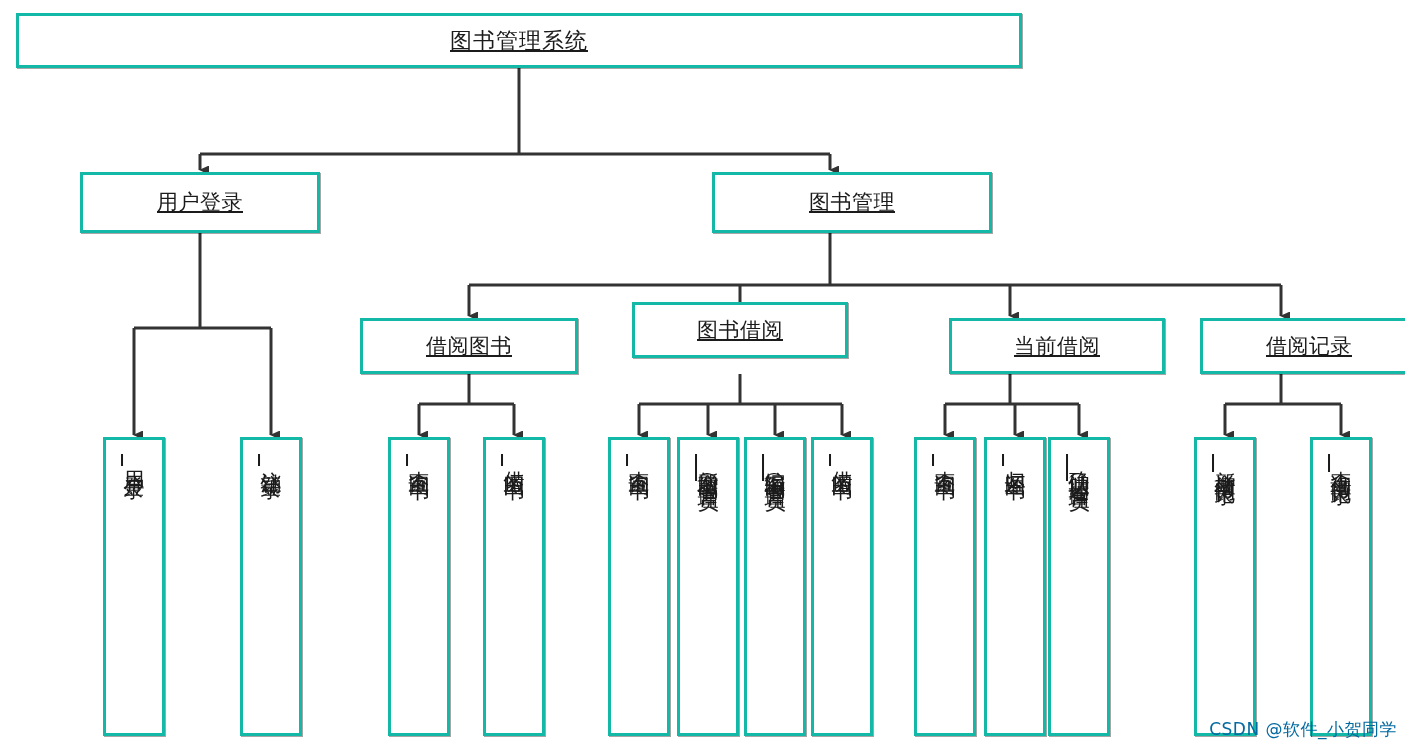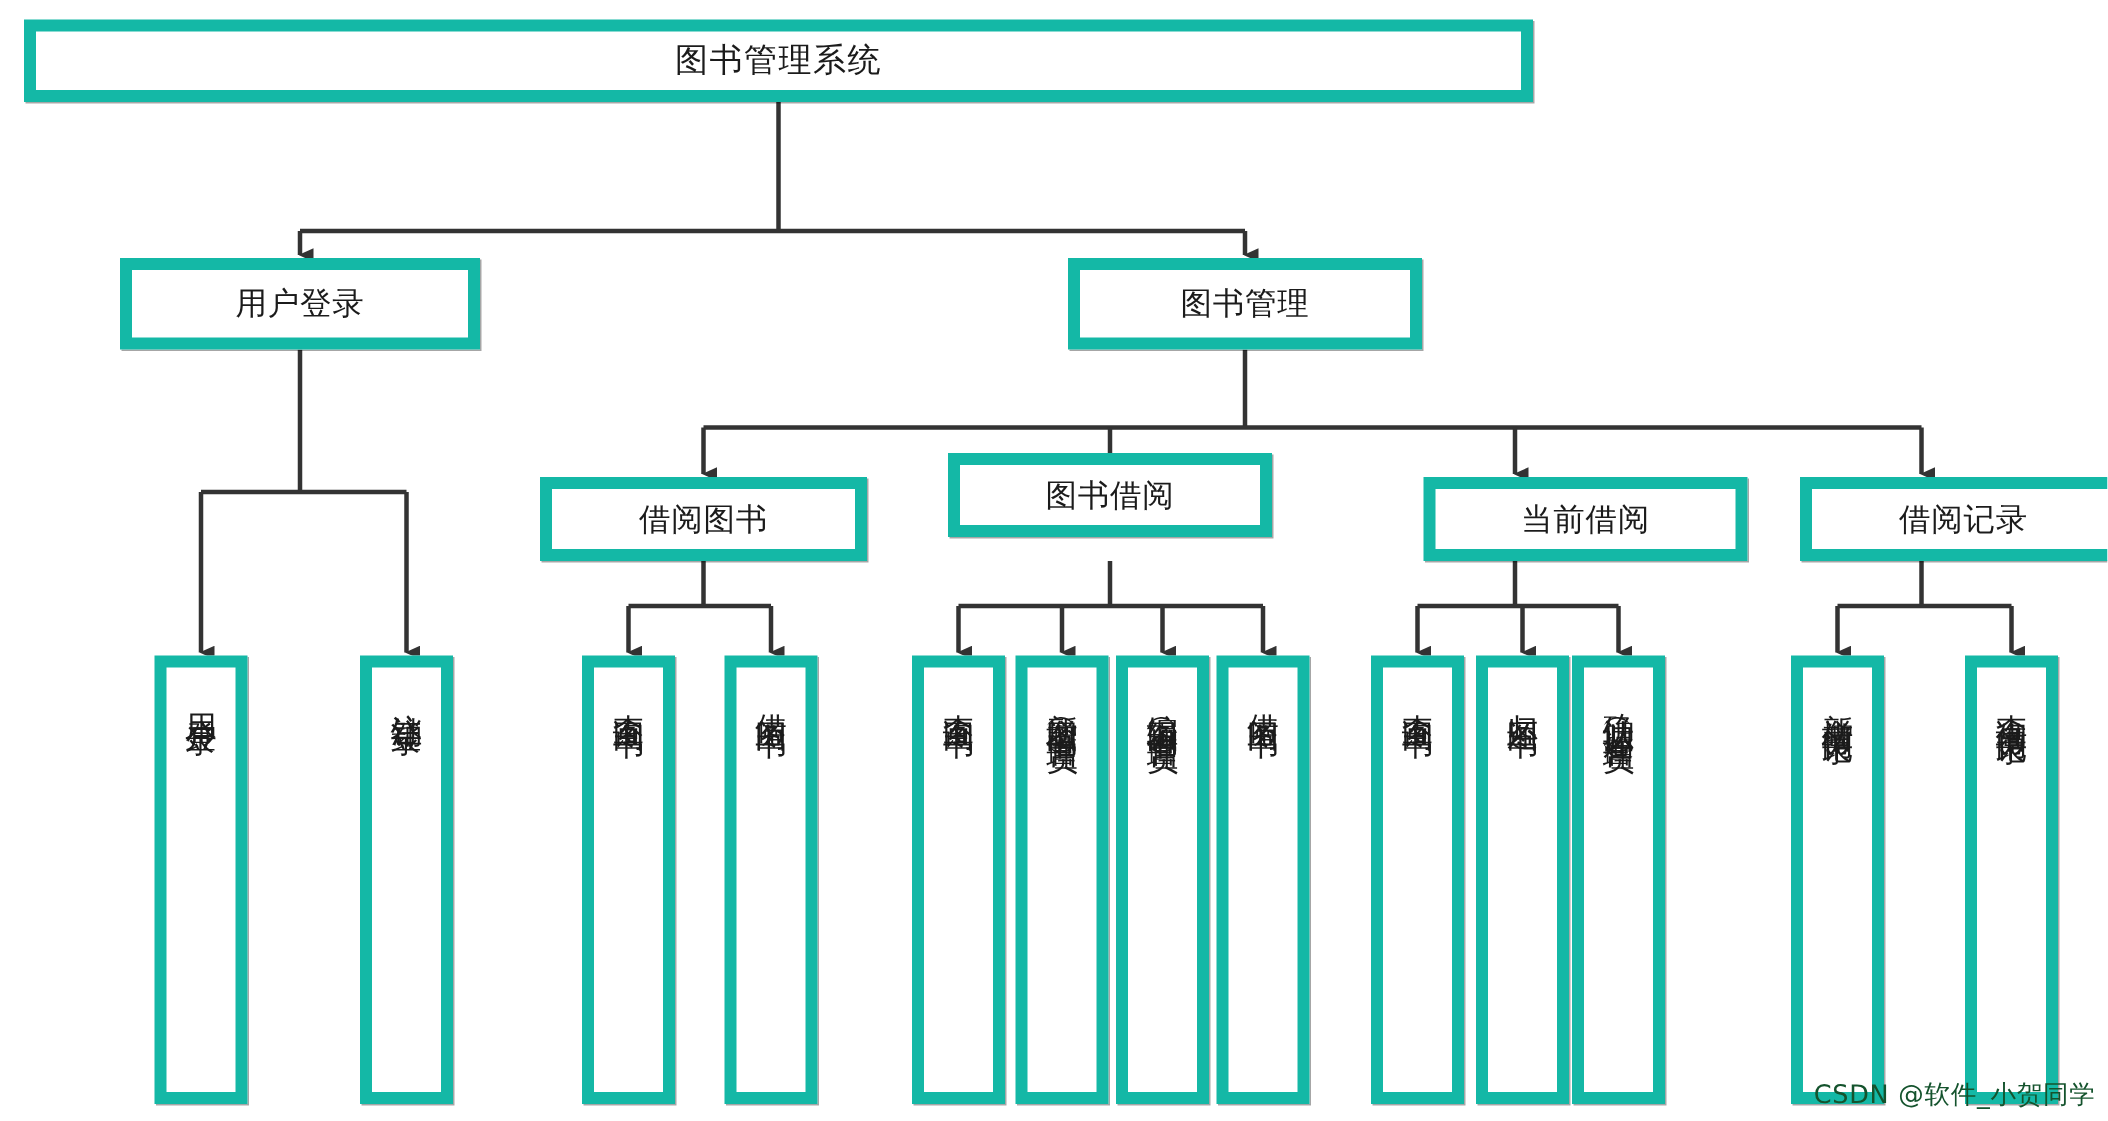--- a/index.html
+++ b/index.html
@@ -23,27 +23,28 @@
     left: 0;
     top: 0;
     width: 1405px;
     height: 747px;
     pointer-events: none;
   }
   .node {
     position: absolute;
     box-sizing: border-box;
     background: #ffffff;
-    border: 8px solid #14b8a6;
+    border: 3px solid #14b8a6;
     display: flex;
     align-items: center;
     justify-content: center;
     color: #1b1b1b;
     z-index: 2;
     box-shadow: 1px 1px 0 rgba(0,0,0,0.35);
+    text-decoration: underline;
   }
   .node .label {
     display: block;
     line-height: 1.18;
     text-align: center;
     white-space: nowrap;
   }
   .node.horizontal .label {
     font-size: 21px;
     letter-spacing: 0.5px;
@@ -62,21 +63,21 @@
     text-orientation: upright;
     font-size: 21px;
     letter-spacing: 3px;
     line-height: 1.05;
   }
   .watermark {
     position: absolute;
     right: 8px;
     bottom: 6px;
     font-size: 17px;
-    color: #14532d;
+    color: #0369a1;
     letter-spacing: 0.5px;
     z-index: 5;
     white-space: nowrap;
     font-family: "DejaVu Sans", "Liberation Sans", sans-serif;
   }
 </style>
 </head>
 <body>
 
 <div id="diagram-root">
@@ -124,21 +125,21 @@
       </g>
   </svg>
 
   <div id="nodes-layer">
       <div class="node horizontal root" style="left: 16px; top: 13px; width: 1006px; height: 55px;">
         <span class="label">图书管理系统</span>
       </div>
       <div class="node horizontal level2" style="left: 80px; top: 172px; width: 240px; height: 61px;">
         <span class="label">用户登录</span>
       </div>
-      <div class="node horizontal level2" style="left: 712px; top: 172px; width: 236px; height: 61px;">
+      <div class="node horizontal level2" style="left: 712px; top: 172px; width: 280px; height: 61px;">
         <span class="label">图书管理</span>
       </div>
       <div class="node horizontal level3" style="left: 360px; top: 318px; width: 218px; height: 56px;">
         <span class="label">借阅图书</span>
       </div>
       <div class="node horizontal level3" style="left: 632px; top: 302px; width: 216px; height: 56px;">
         <span class="label">图书借阅</span>
       </div>
       <div class="node horizontal level3" style="left: 902px; top: 318px; width: 216px; height: 56px; margin-left: 47px;">
         <span class="label">当前借阅</span>

